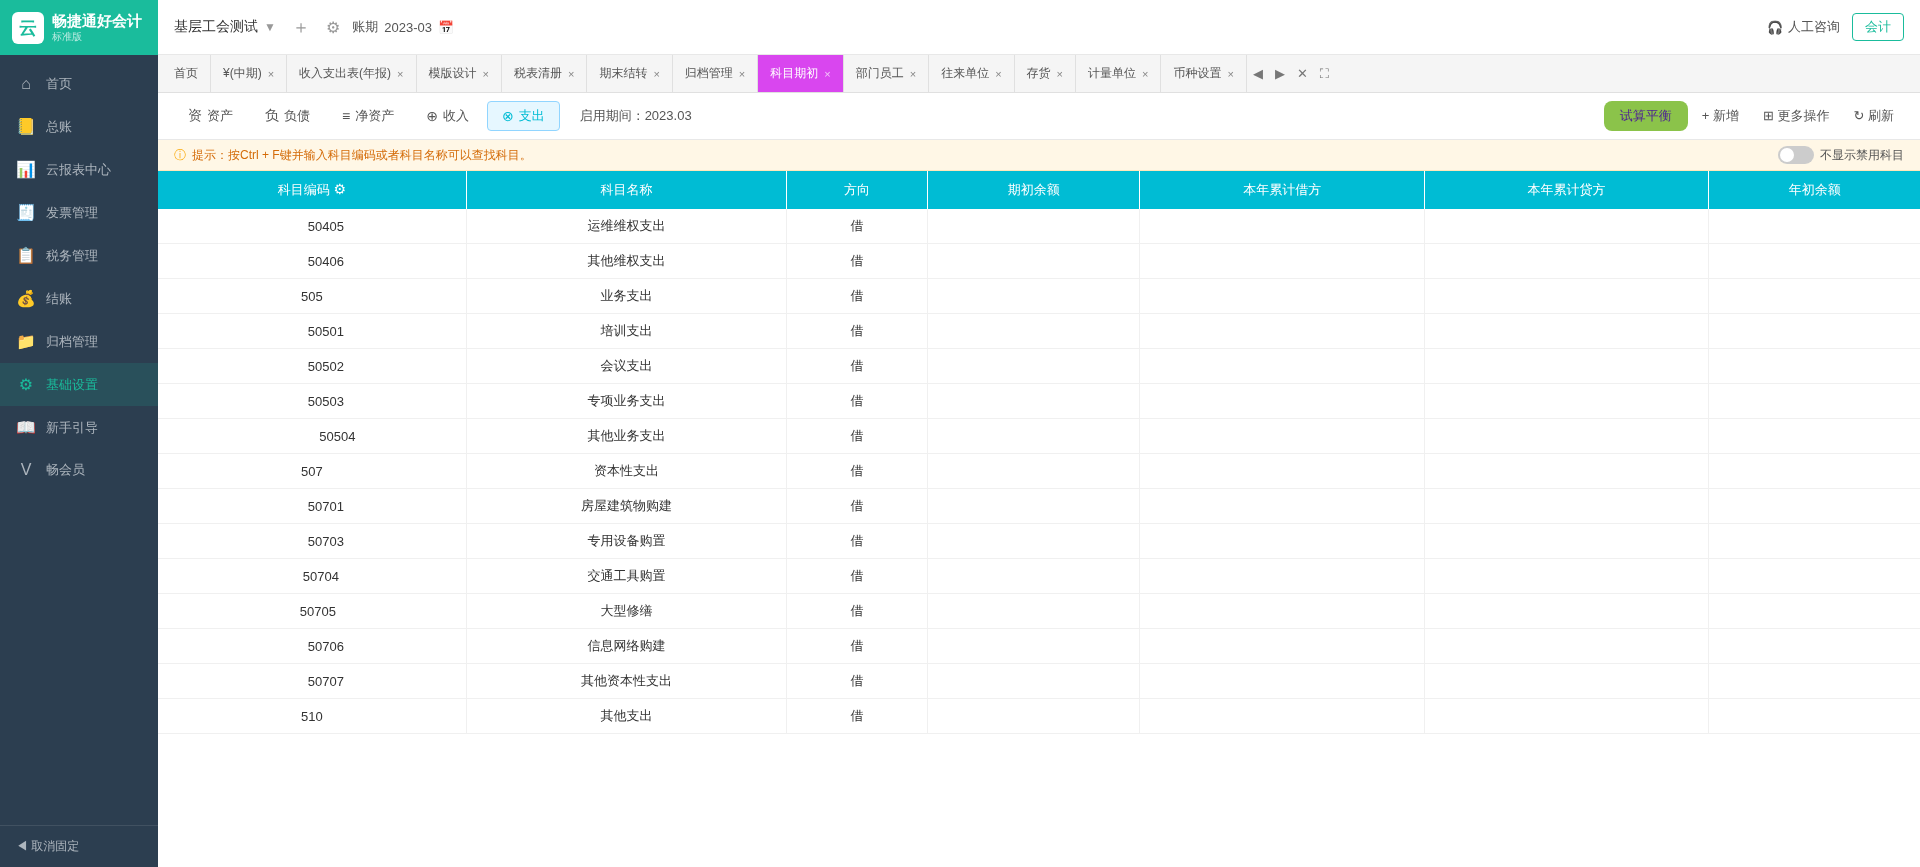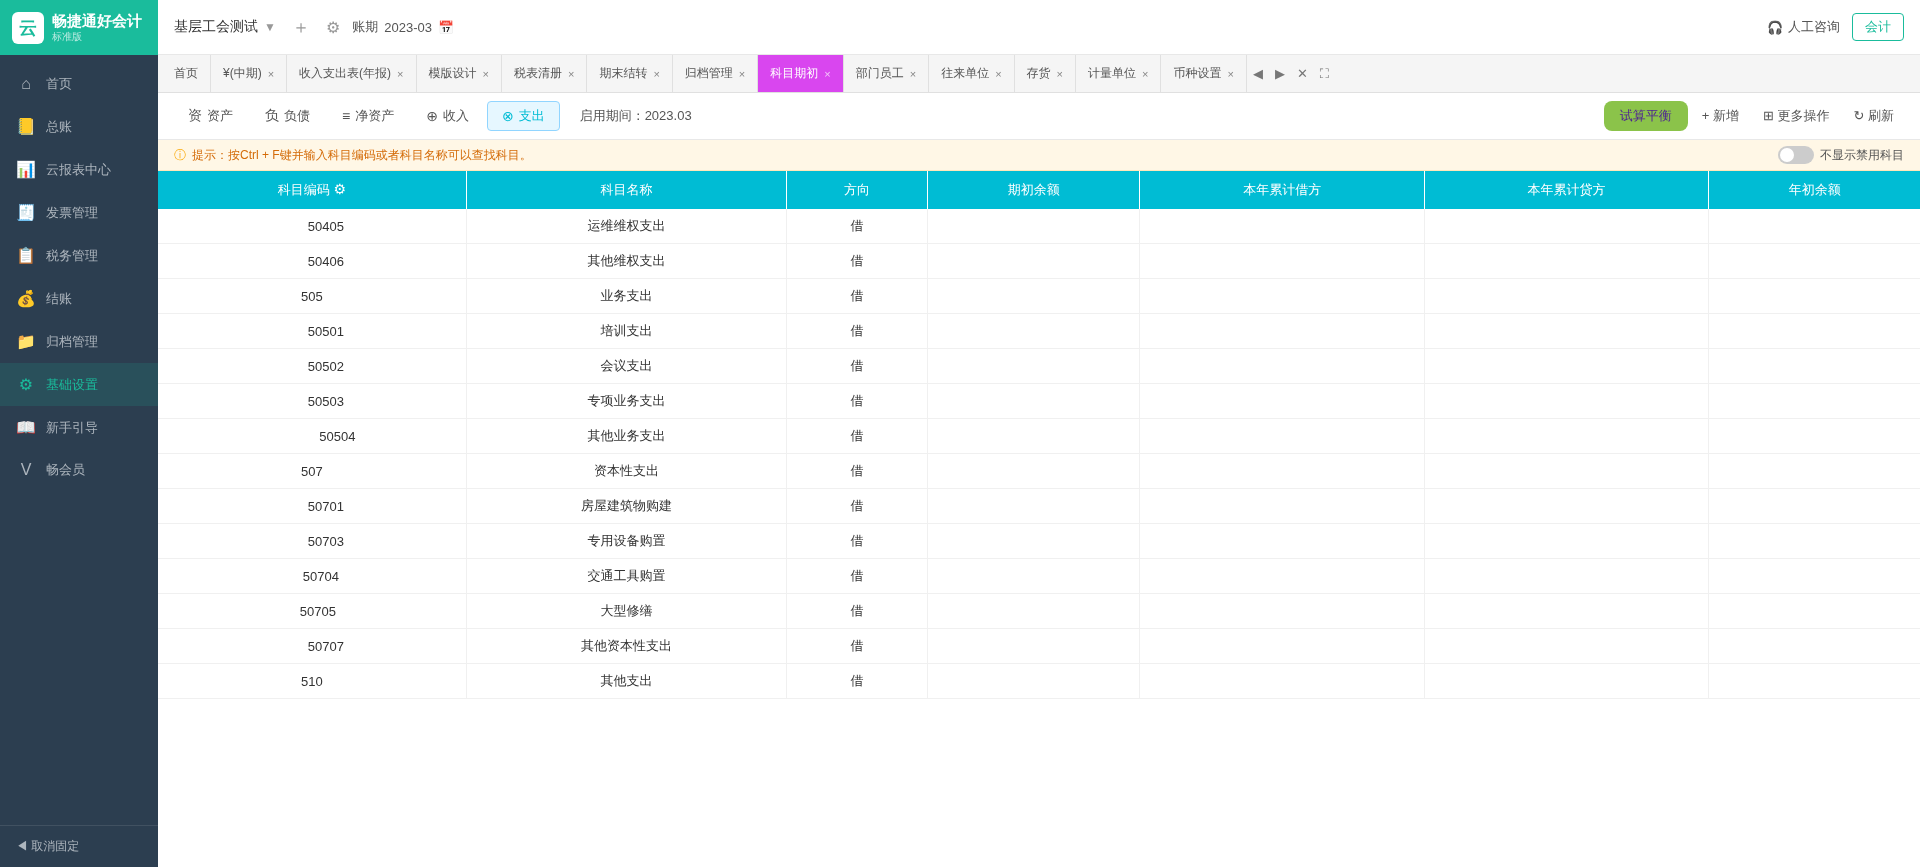--- a/index.html
+++ b/index.html
@@ -498,20 +498,29 @@
           <tr class="indent-1">
             <td class="td-code" style="padding-left: 24px;">50705</td>
             <td class="td-name">大型修缮</td>
             <td class="td-dir">借</td>
             <td class="td-num"></td>
             <td class="td-num"></td>
             <td class="td-num"></td>
             <td class="td-num"></td>
           </tr>
           <tr class="indent-1">
+            <td class="td-code" style="padding-left: 40px;">50706</td>
+            <td class="td-name">信息网络购建</td>
+            <td class="td-dir">借</td>
+            <td class="td-num"></td>
+            <td class="td-num"></td>
+            <td class="td-num"></td>
+            <td class="td-num"></td>
+          </tr>
+          <tr class="indent-1">
             <td class="td-code" style="padding-left: 40px;">50707</td>
             <td class="td-name">其他资本性支出</td>
             <td class="td-dir">借</td>
             <td class="td-num"></td>
             <td class="td-num"></td>
             <td class="td-num"></td>
             <td class="td-num"></td>
           </tr>
           <tr>
             <td class="td-code" style="padding-left: 12px;">510</td>

